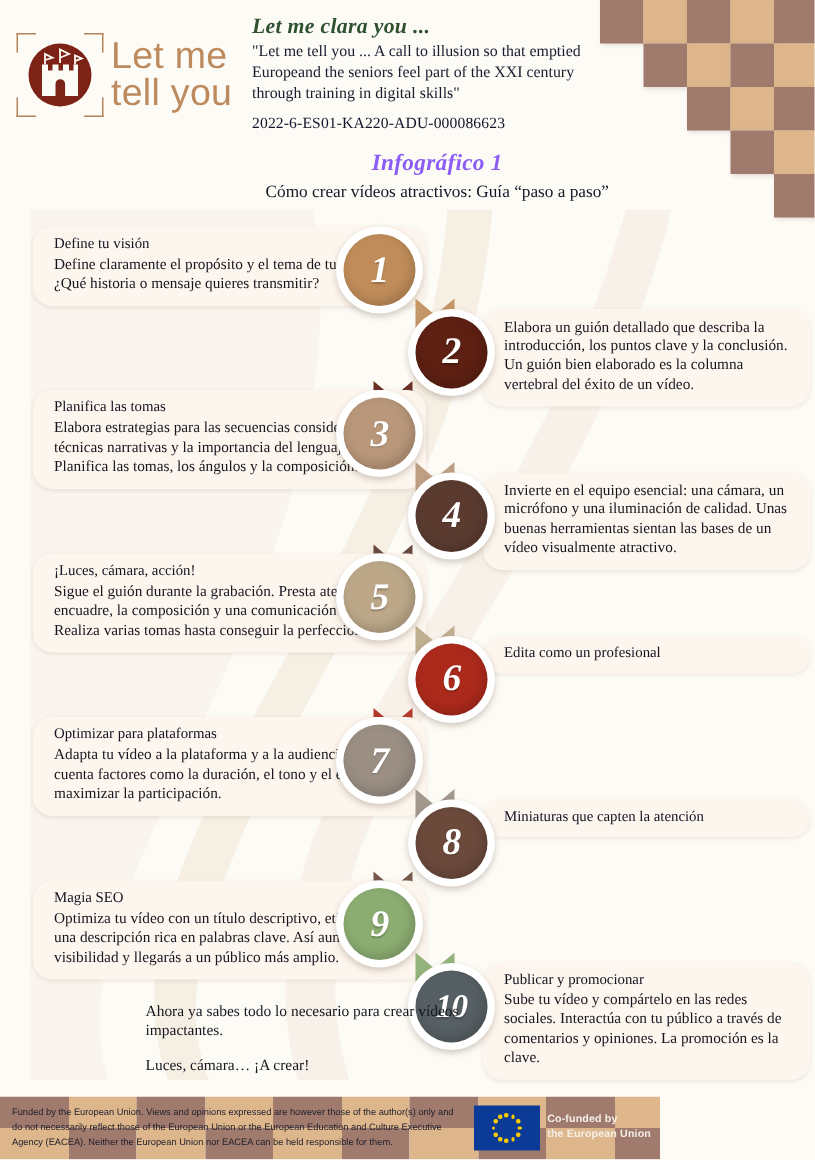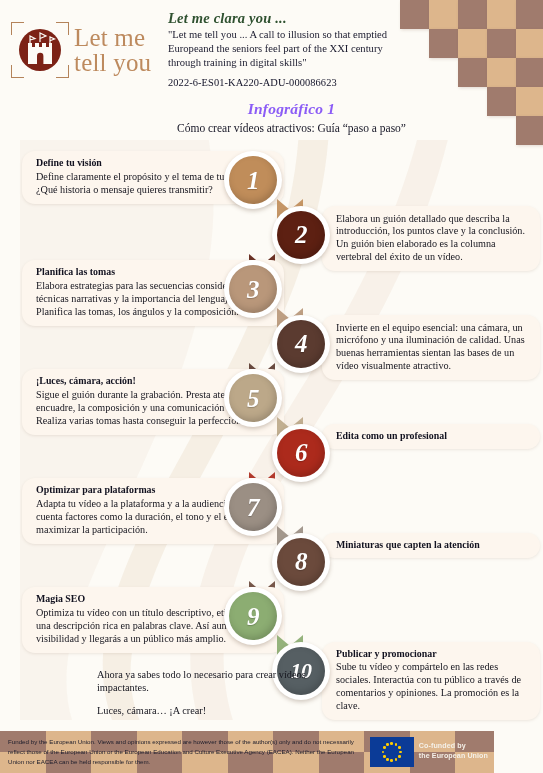--- a/index.html
+++ b/index.html
@@ -21,21 +21,21 @@
 
   
   .header { position:relative; z-index:3; display:flex; padding:8px 0 0 10px; height:92px; }
   .logo-wrap { width:152px; display:flex; align-items:center; gap:4px; }
   .logo-mark { position:relative; width:60px; height:58px; flex:none; }
   .logo-mark .brk { position:absolute; width:13px; height:13px; border:1.6px solid #b4835a; }
   .logo-mark .brk.tl { left:1px;  top:1px;  border-right:none; border-bottom:none; }
   .logo-mark .brk.tr { right:1px; top:1px;  border-left:none;  border-bottom:none; }
   .logo-mark .brk.bl { left:1px;  bottom:1px; border-right:none; border-top:none; }
   .logo-mark .brk.br { right:1px; bottom:1px; border-left:none;  border-top:none; }
-  .logo-text { font-family:Liberation Serif, serif; color:#bd8a5e; font-size:25px; line-height:1.02; letter-spacing:.2px; }
+  .logo-text { font-family:Liberation Sans, sans-serif; color:#bd8a5e; font-size:25px; line-height:1.02; letter-spacing:.2px; }
 
   .header-txt { padding-left:6px; padding-top:2px; max-width:250px; }
   .brand-line { font-family:"Liberation Serif", serif; font-style:italic; font-weight:bold;
                 font-size:14.5px; color:#2f5130; letter-spacing:.2px; }
   .brand-quote { font-size:10.6px; color:#1a1a2e; line-height:1.32; margin-top:1px; }
   .brand-code { font-size:10.4px; color:#121228; margin-top:7px; letter-spacing:.1px; }
 
   
   .title-block { position:relative; z-index:3; text-align:center; padding:8px 0 2px 40px; }
   .info-title { font-family:"Liberation Serif", serif; font-style:italic; font-weight:bold;
@@ -49,21 +49,21 @@
   .bubble {
     position:absolute; top:0;
     background:#fdf6ee;
     border-radius:13px;
     padding:6px 14px 7px 14px;
     box-shadow:0 1px 3px rgba(120,90,70,.13);
   }
   .step.left  .bubble { left:22px;  width:262px; text-align:left; }
   .step.right .bubble { left:322px; width:218px; text-align:left; }
 
-  .b-title { font-weight:bold; font-size:9.9px; color:#121220; line-height:1.3; }
+  .b-title { font-weight:normal; font-size:9.9px; color:#121220; line-height:1.3; }
   .b-body  { font-size:10.2px; color:#16161f; line-height:1.27; margin-top:1px; }
 
   .circle {
     position:absolute; top:0; width:58px; height:58px; border-radius:50%;
     background:#fff;
     box-shadow:0 2px 4px rgba(110,85,65,.30);
     display:flex; align-items:center; justify-content:center;
   }
   .circle .disc {
     width:48px; height:48px; border-radius:50%;
@@ -82,21 +82,21 @@
   
   .connector { position:absolute; width:30px; height:26px; }
   .connector svg { display:block; }
 
   
   .closing { position:absolute; z-index:3; left:97px; top:668px; width:250px; }
   .closing p { font-size:10.3px; color:#16161f; line-height:1.3; }
   .closing p + p { margin-top:9px; }
 
   
-  .footer { position:absolute; left:0; bottom:0; width:494px; height:42px; z-index:5; overflow:hidden; }
+  .footer { position:absolute; left:0; bottom:0; width:440px; height:42px; z-index:5; overflow:hidden; }
   .footer-bg { position:absolute; inset:0; }
   .footer-bg i { position:absolute; display:block; width:45.5px; height:21px; }
   .footer-inner { position:relative; display:flex; align-items:center; height:100%; padding:0 6px 0 8px; gap:6px; }
   .footer-text { font-family:"Liberation Sans", sans-serif; font-size:6.2px; color:#1d1d2b;
                  line-height:1.62; flex:1; }
   .eu-badge { display:flex; align-items:center; gap:5px; }
   .eu-flag { width:44px; height:30px; background:#0b3b97; position:relative; flex:none; }
   .eu-flag .star { position:absolute; width:2.6px; height:2.6px; background:#ffcc00;
                    border-radius:50%; }
   .eu-label { font-family:"Liberation Sans", sans-serif; font-size:7.1px; color:#f4f0e8;

